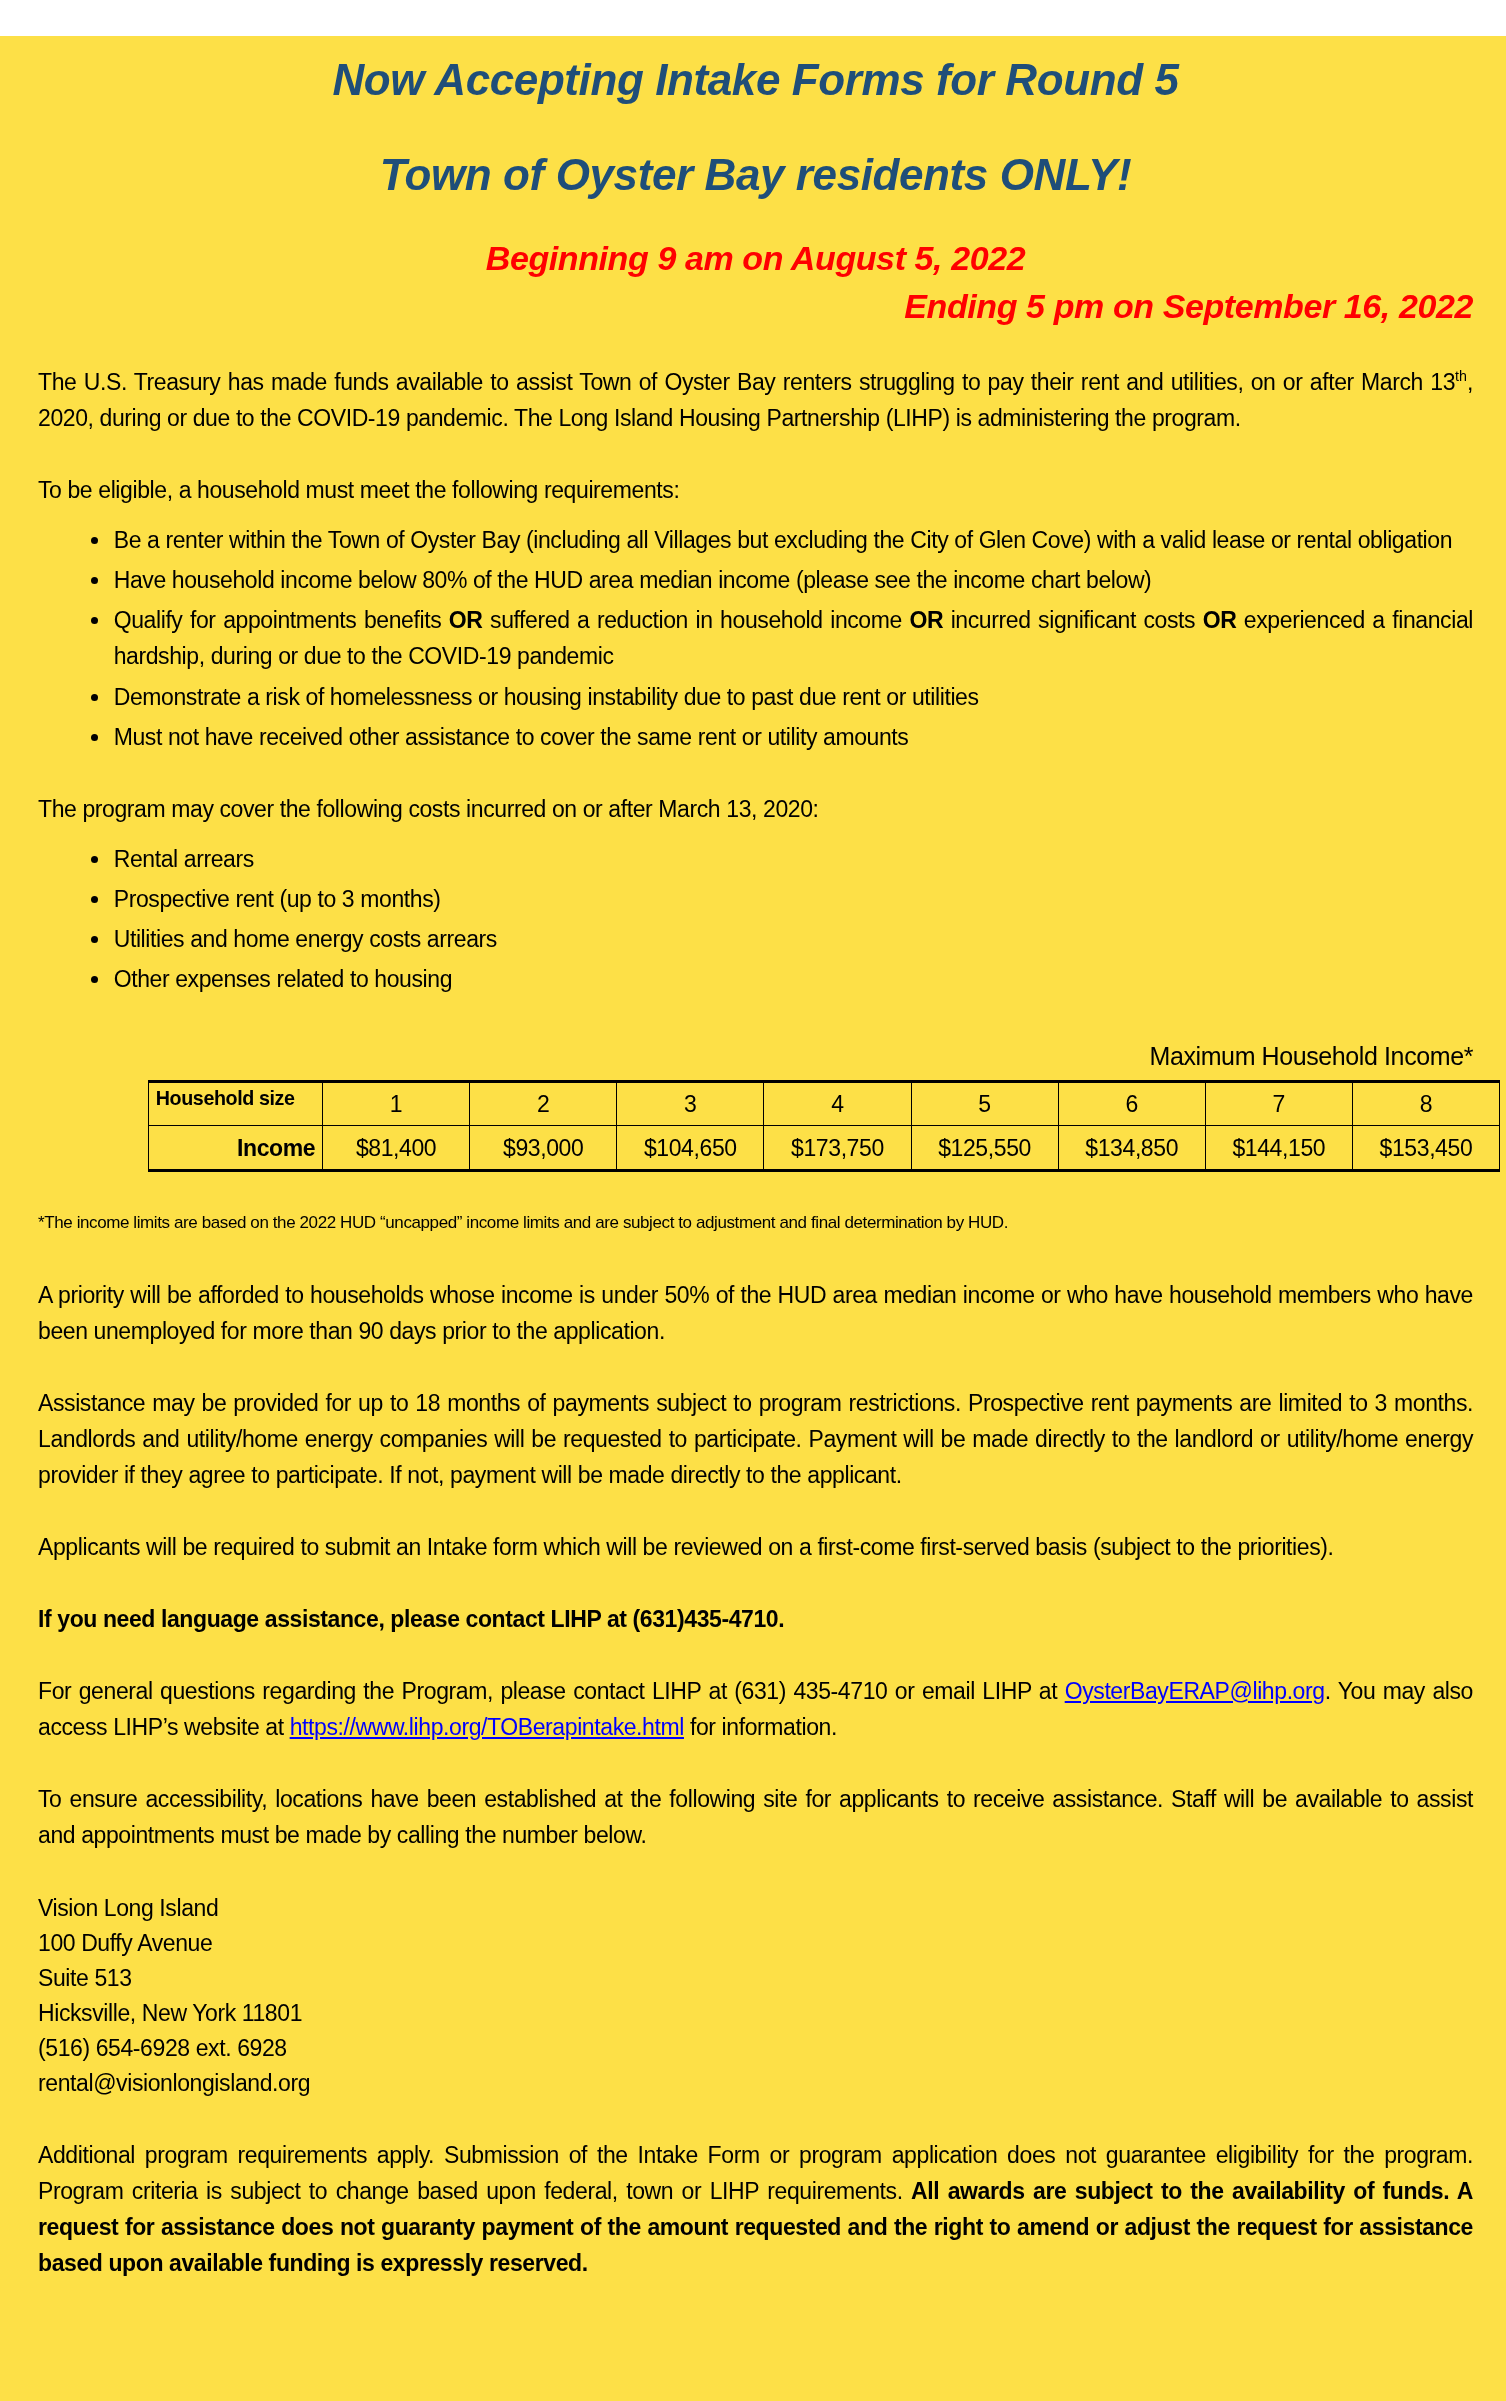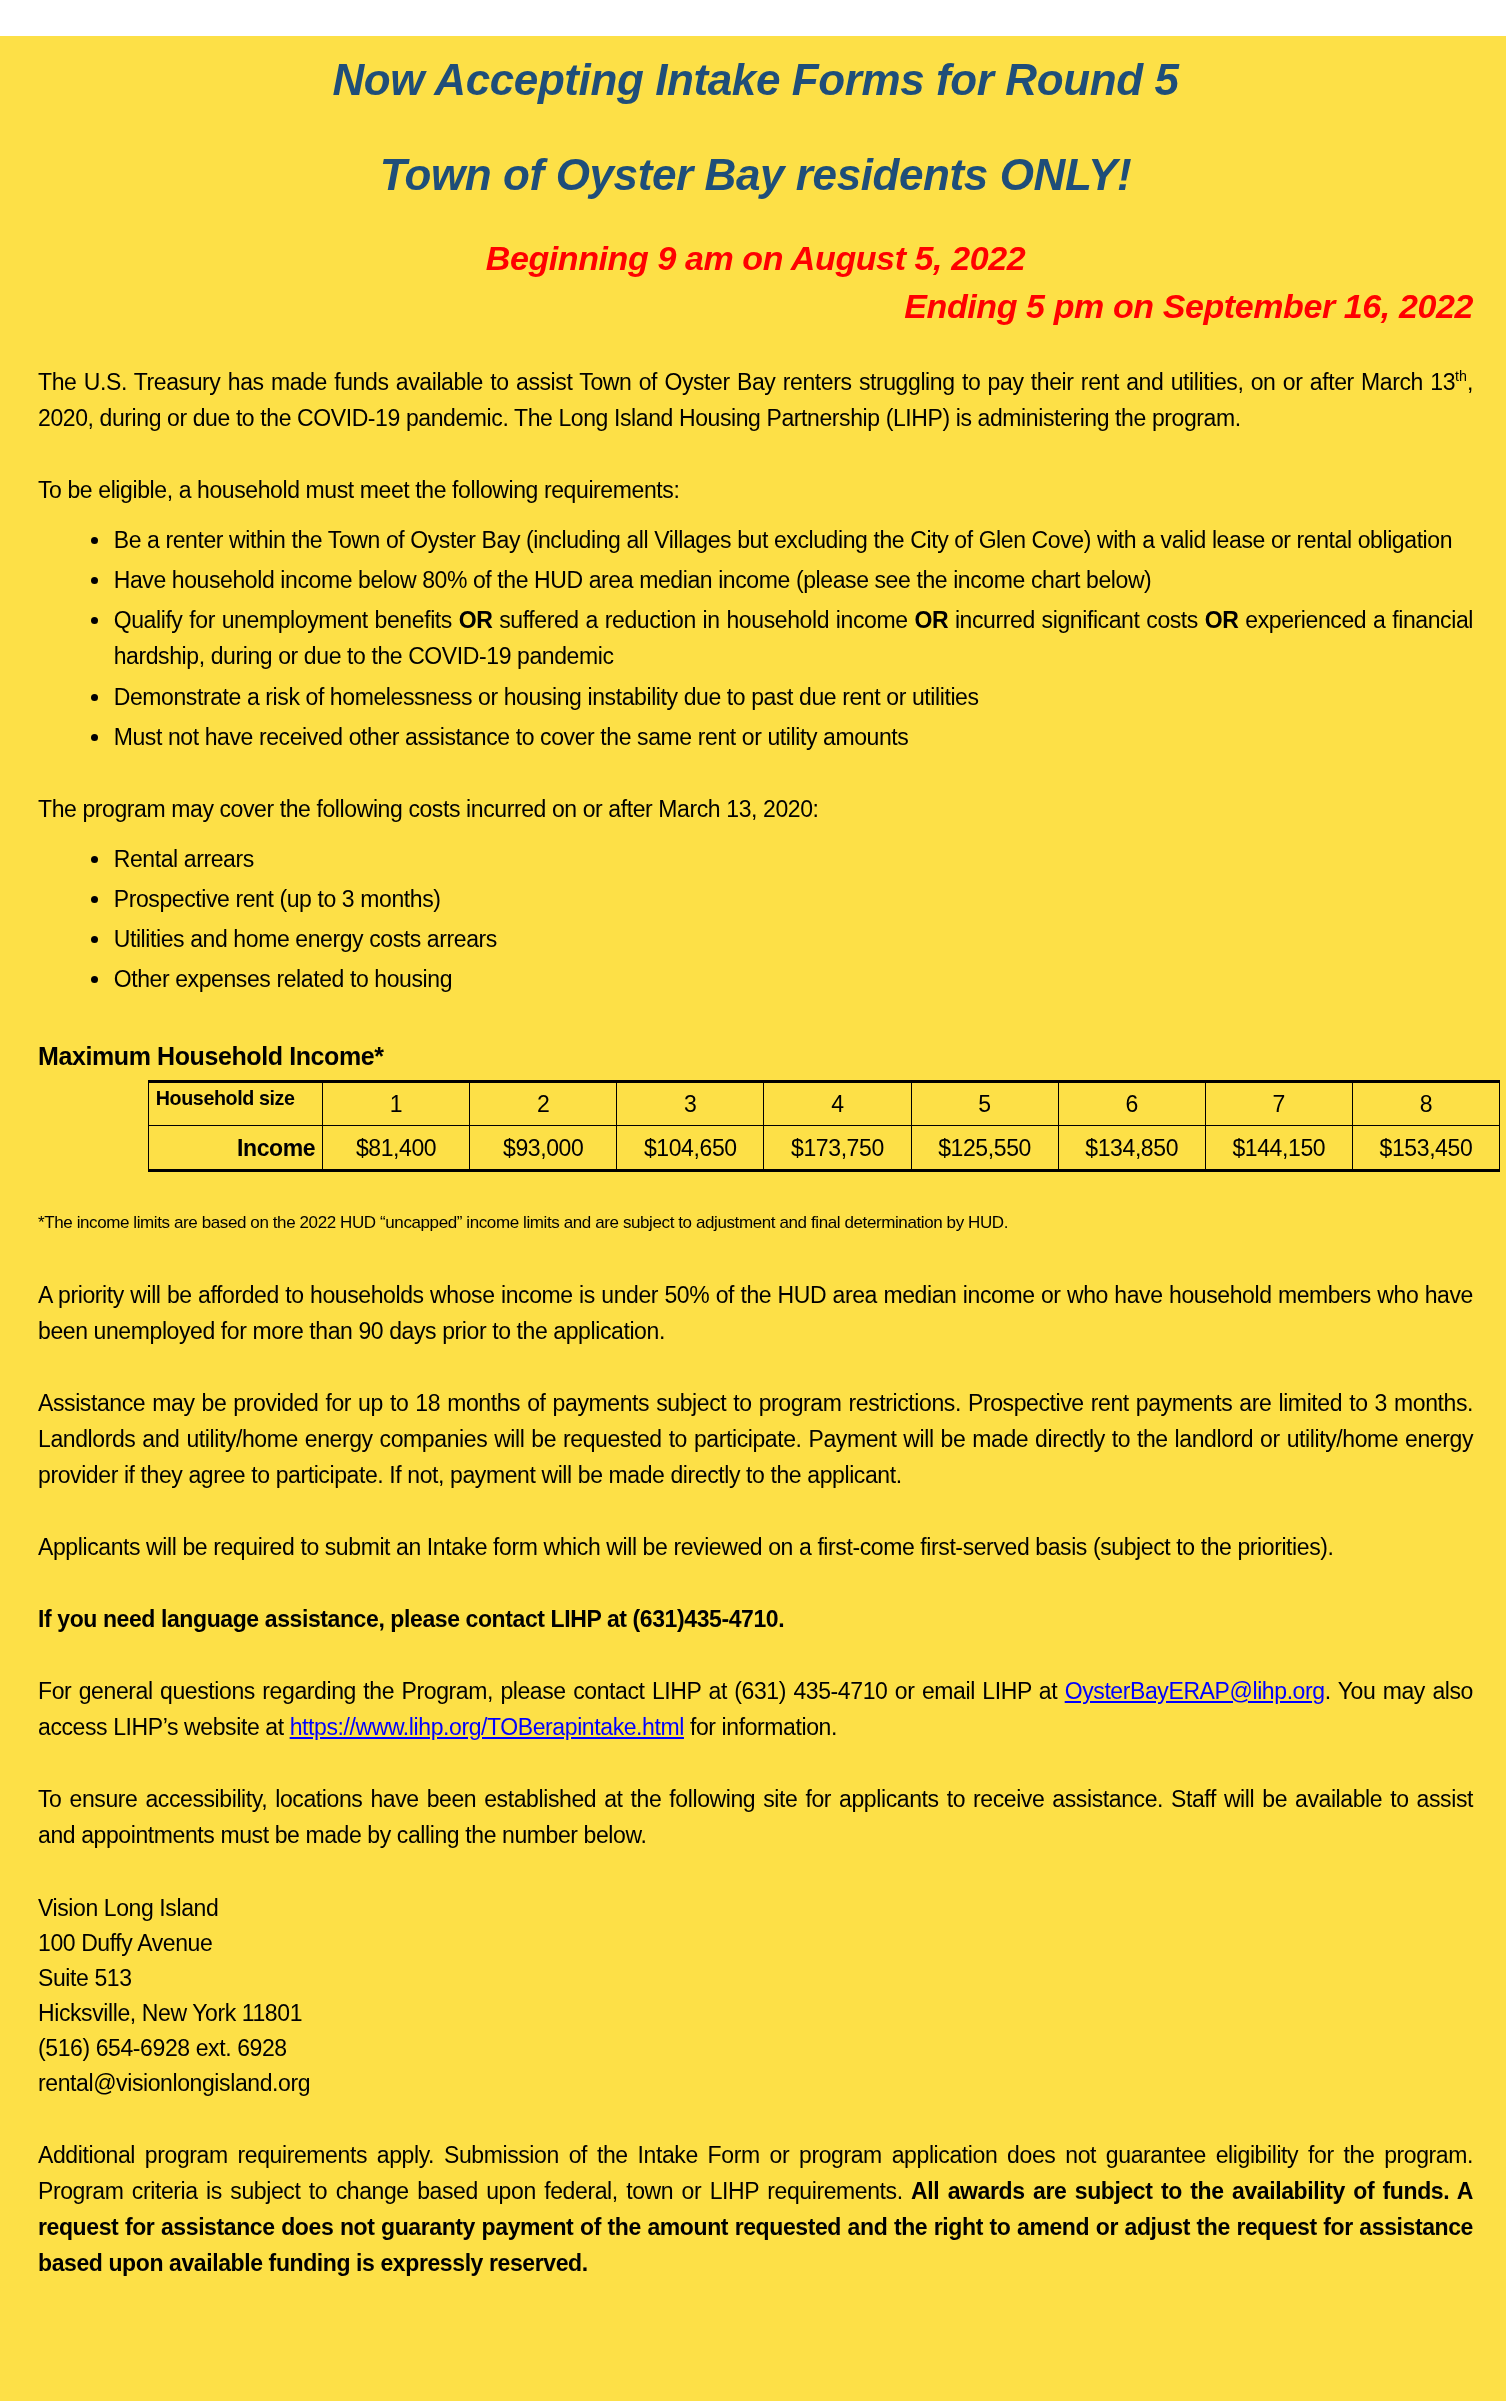--- a/index.html
+++ b/index.html
@@ -58,22 +58,22 @@
   ul.blist li:first-child{margin-top:0;}
   .b{font-weight:bold;}
   sup{font-size:0.62em;line-height:0;vertical-align:super;letter-spacing:0;}
   .rich-link{
     color:var(--link-color);
     text-decoration:underline;
     cursor:pointer;
   }
   .tbl-title{
     margin:41px 0 0 0;
-    text-align:left;
-    font-weight:bold;
+    text-align:right;
+    font-weight:normal;
     font-size:25px;
   }
   .tbl-wrap{margin:5.1px 0 0 110px;width:1352px;}
   table.income{
     border-collapse:collapse;
     table-layout:fixed;
     width:100%;
     font-size:23px;
   }
   table.income td{
@@ -114,21 +114,21 @@
   <p class="date date-1">Beginning 9 am on August 5, 2022</p>
   <p class="date date-2">Ending 5 pm on September 16, 2022</p>
 
   <p class="body first"><span>The U.S. Treasury has made funds available to assist Town of Oyster Bay renters struggling to pay their rent and utilities, on or after March 13</span><sup>th</sup><span>, 2020, during or due to the COVID-19 pandemic. The Long Island Housing Partnership (LIHP) is administering the program.</span></p>
 
   <p class="body">To be eligible, a household must meet the following requirements:</p>
 
   <ul class="blist">
     <li>Be a renter within the Town of Oyster Bay (including all Villages but excluding the City of Glen Cove) with a valid lease or rental obligation</li>
     <li>Have household income below 80% of the HUD area median income (please see the income chart below)</li>
-    <li><span>Qualify for unemployment benefits </span><span class="b">OR</span><span> suffered a reduction in household income </span><span class="b">OR</span><span> incurred significant costs </span><span class="b">OR</span><span> experienced a financial hardship, during or due to the COVID-19 pandemic</span></li>
+    <li><span>Qualify for appointments benefits </span><span class="b">OR</span><span> suffered a reduction in household income </span><span class="b">OR</span><span> incurred significant costs </span><span class="b">OR</span><span> experienced a financial hardship, during or due to the COVID-19 pandemic</span></li>
     <li>Demonstrate a risk of homelessness or housing instability due to past due rent or utilities</li>
     <li>Must not have received other assistance to cover the same rent or utility amounts</li>
   </ul>
 
   <p class="body">The program may cover the following costs incurred on or after March 13, 2020:</p>
 
   <ul class="blist">
     <li>Rental arrears</li>
     <li>Prospective rent (up to 3 months)</li>
     <li>Utilities and home energy costs arrears</li>

